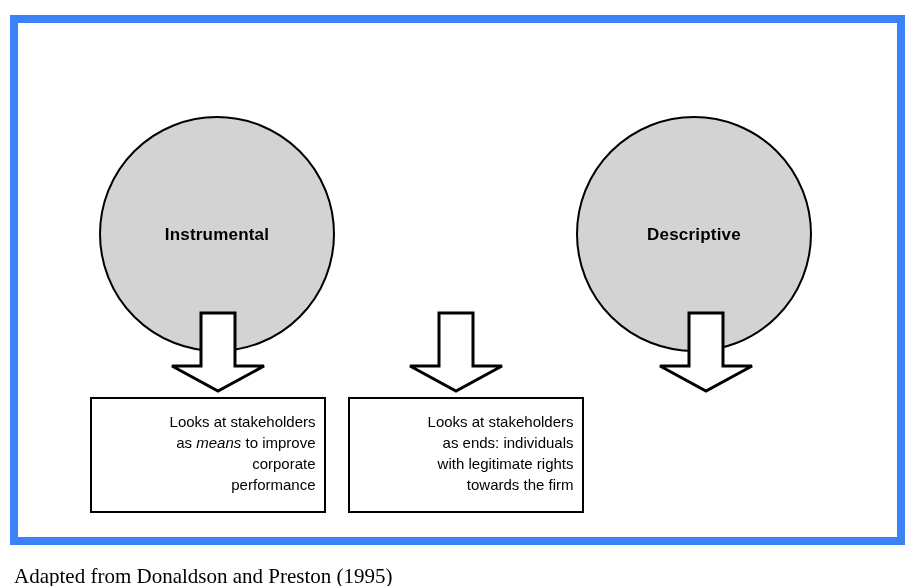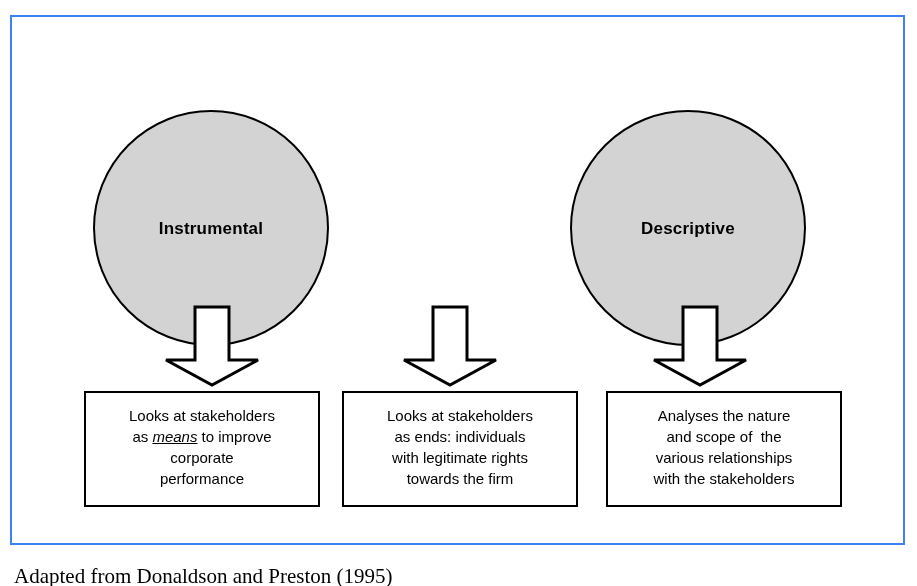--- a/index.html
+++ b/index.html
@@ -21,21 +21,21 @@
     background: #ffffff;
   }
 
   
   .frame {
     position: absolute;
     left: 10px;
     top: 15px;
     width: 895px;
     height: 530px;
-    border: 2px solid #3b82f6;
+    border: 8px solid #3b82f6;
     box-sizing: border-box;
     background: #ffffff;
   }
 
   
   .circle {
     position: absolute;
     width: 236px;
     height: 236px;
     top: 93px;
@@ -82,24 +82,24 @@
     background: #ffffff;
     display: flex;
     align-items: flex-start;
     justify-content: center;
     padding-top: 12px;
   }
   .textbox-text {
     font-size: 15px;
     line-height: 21px;
     color: #000000;
-    text-align: center;
+    text-align: right;
     width: 215px;
   }
-  .textbox-text em { font-style: italic; text-decoration: underline; }
+  .textbox-text em { font-style: italic; }
   #box-1 { left: 72px; }
   #box-2 { left: 330px; }
   #box-3 { left: 594px; }
 
   
   .caption {
     position: absolute;
     left: 14px;
     top: 564px;
     font-family: "Liberation Serif", serif;
@@ -137,21 +137,18 @@
         <polygon points="31,2 65,2 65,55 94,55 48,80 2,55 31,55" fill="#ffffff" stroke="#000000" stroke-width="3" stroke-linejoin="miter"></polygon>
       </svg>
     </div>
 
     <div class="textbox" id="box-1">
       <div class="textbox-text">Looks at stakeholders<br>as <em>means</em> to improve<br>corporate<br>performance</div>
     </div>
     <div class="textbox" id="box-2">
       <div class="textbox-text">Looks at stakeholders<br>as ends: individuals<br>with legitimate rights<br>towards the firm</div>
     </div>
-    <div class="textbox" id="box-3">
-      <div class="textbox-text">Analyses the nature<br>and scope of&nbsp; the<br>various relationships<br>with the stakeholders</div>
-    </div>
 
   </div>
 
   <div class="caption">Adapted from Donaldson and Preston (1995)</div>
 
 </div>
 
 </body></html>

